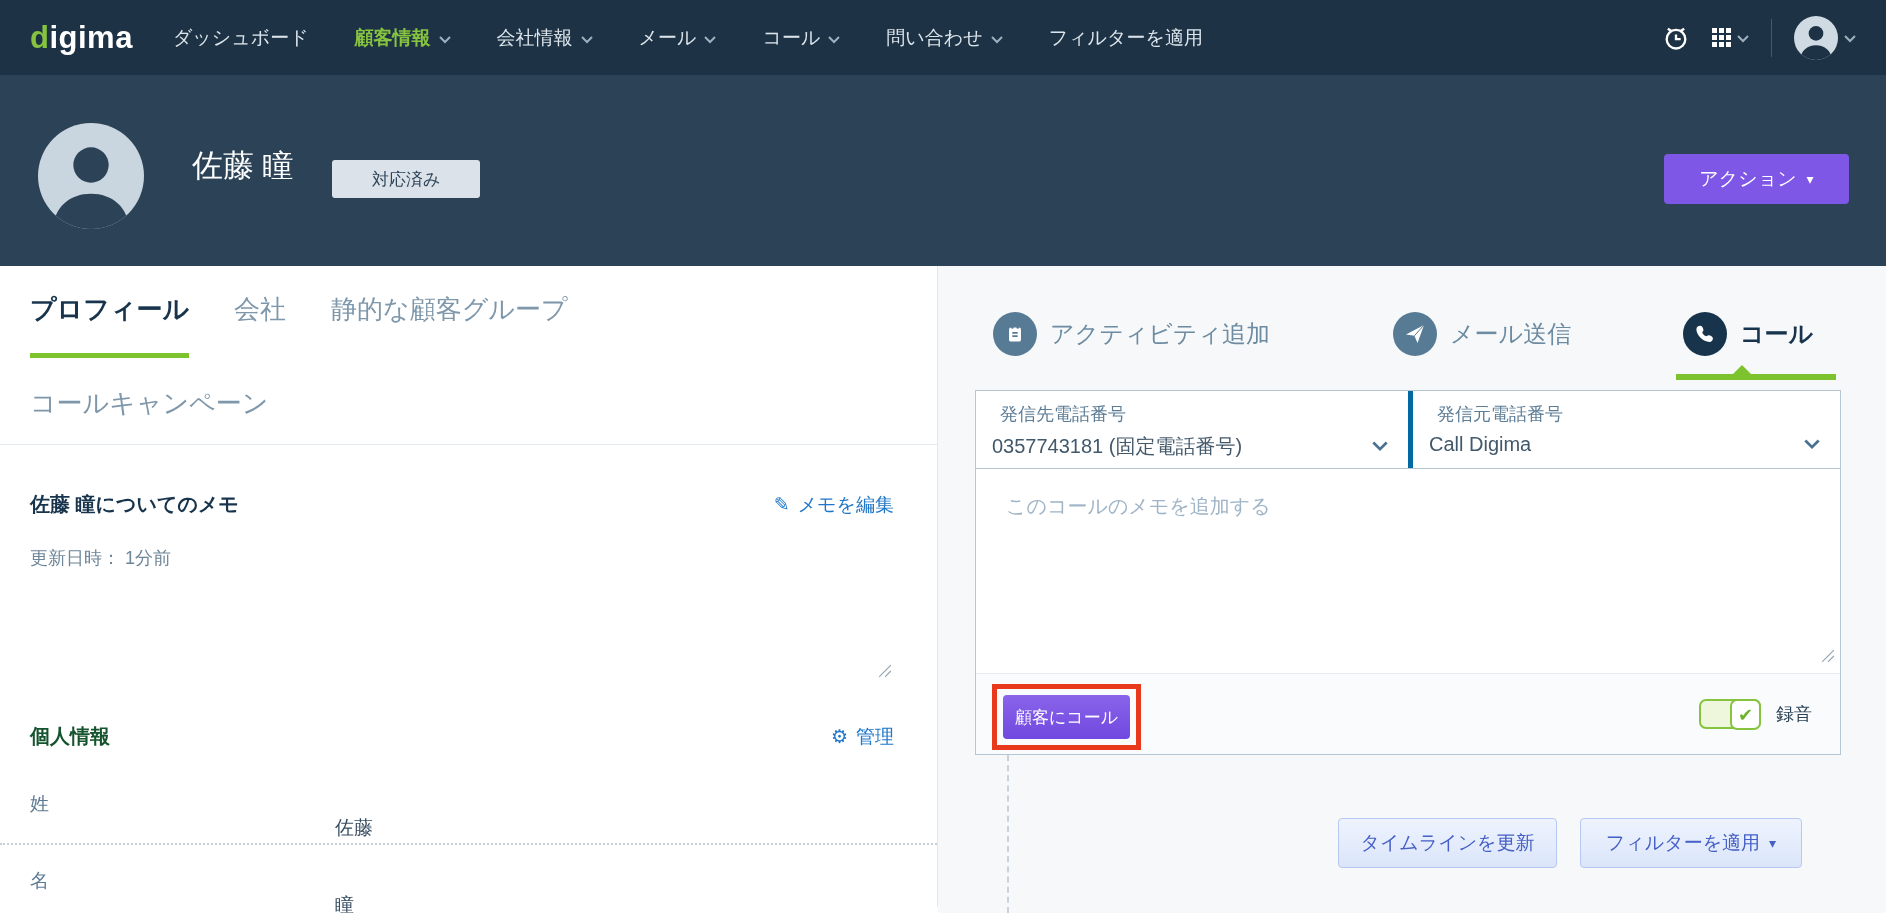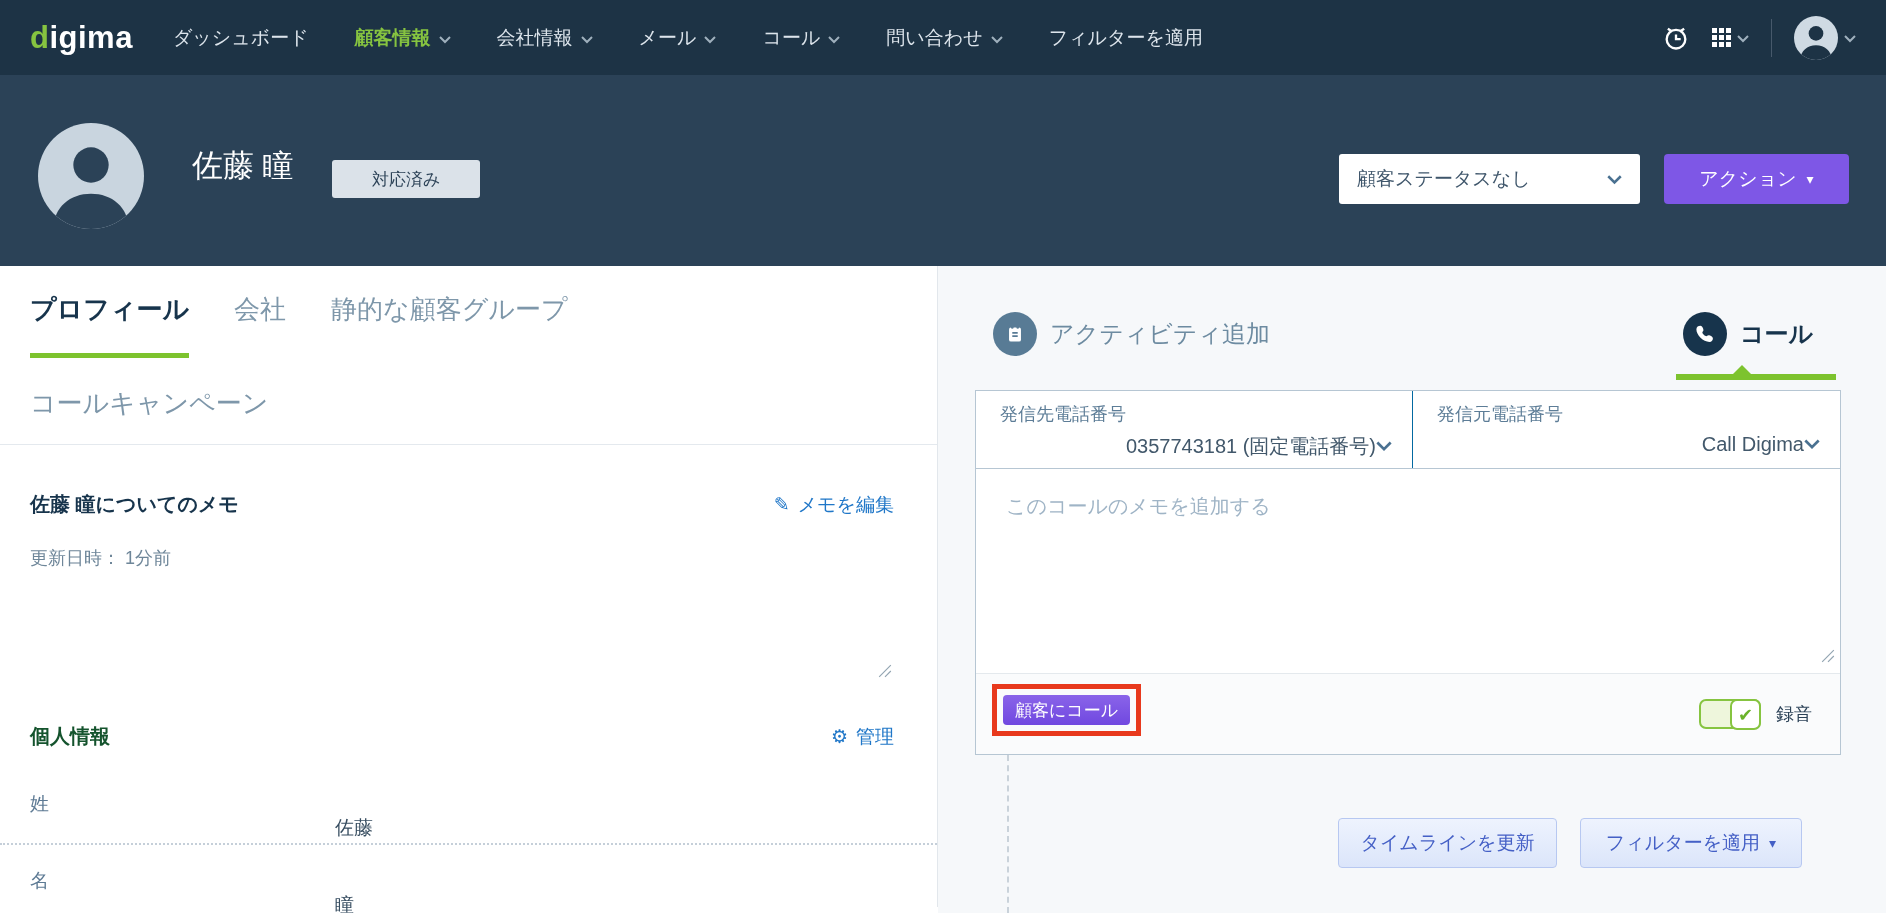--- a/index.html
+++ b/index.html
@@ -64,33 +64,33 @@
   .rtab.active .circ{background:#17344c;}
   .rtab .rlabel{font-size:24px;color:#6d8ba1;white-space:nowrap;}
   .rtab.active .rlabel{color:#17344c;font-weight:bold;}
   .rtab1{left:55px;} .rtab2{left:455px;} .rtab3{left:745px;}
   .runderline{position:absolute;left:738px;top:108px;width:160px;height:6px;background:#7dc32e;}
   .runderline::before{content:"";position:absolute;left:57px;top:-9px;border:9px solid transparent;border-bottom:9px solid #7dc32e;border-top:none;}
 
   .callcard{position:absolute;left:37px;top:124px;width:866px;height:365px;background:#ffffff;border:1px solid #b6c6d3;}
   .selrow{display:flex;height:78px;border-bottom:1px solid #b6c6d3;}
   .sel{padding:11px 20px 0 16px;cursor:pointer;}
-  .sel.dest{width:437px;border-right:1px solid #0369a1;}
+  .sel.dest{width:437px;border-right:5px solid #0369a1;}
   .sel.src{flex:1;}
   .sel .slabel{font-size:18px;color:#5d7d97;margin-left:8px;margin-bottom:7px;}
-  .sel .svalrow{display:flex;align-items:center;justify-content:flex-end;}
+  .sel .svalrow{display:flex;align-items:center;justify-content:space-between;}
   .sel .sval{font-size:20px;color:#42586b;}
   .memoarea{position:relative;height:204px;}
   .memoarea textarea{position:absolute;inset:0;width:100%;height:100%;border:none;outline:none;resize:none;
       background:transparent;padding:24px 30px;font-size:20px;color:#3c5165;}
   .memoarea textarea::placeholder{color:#9fb4c6;opacity:1;}
   .tresize{position:absolute;right:5px;bottom:6px;pointer-events:none;}
   .cardfooter{position:relative;height:81px;background:#fafbfc;border-top:1px solid #e4e9ed;}
   .redbox{position:absolute;left:16px;top:10px;border:5px solid #e8391d;padding:6px;}
-  .callbtn{display:block;width:127px;height:30px;border:none;border-radius:4px;color:#fff;font-size:17px;cursor:pointer;
+  .callbtn{display:block;width:127px;height:44px;border:none;border-radius:4px;color:#fff;font-size:17px;cursor:pointer;
       background:linear-gradient(#8a64e9,#7048e0);}
   .record{position:absolute;right:28px;top:25px;display:flex;align-items:center;gap:15px;}
   .toggle{position:relative;width:62px;height:30px;border:2px solid #86c440;border-radius:7px;background:#eef6dc;cursor:pointer;}
   .knob{position:absolute;right:-2px;top:-2px;width:31px;height:31px;background:#ffffff;border:2px solid #86c440;border-radius:7px;
       display:flex;align-items:center;justify-content:center;color:#6bb32a;font-size:18px;font-weight:bold;}
   .reclabel{font-size:18px;color:#2c4257;}
 
   .bbtn{position:absolute;top:552px;height:50px;border:1px solid #b7c8f1;border-radius:4px;color:#4560c6;font-size:19px;
       background:linear-gradient(#eef3fe,#dbe5fa);display:flex;align-items:center;justify-content:center;gap:9px;cursor:pointer;}
   .bbtn1{left:400px;width:219px;}
@@ -184,26 +184,20 @@
 
   <div class="pheader">
     <div class="avatar-lg">
       <svg width="106" height="106" viewBox="0 0 24 24">
           <circle cx="12" cy="9.5" r="4" fill="#2b4257"></circle>
           <path d="M3.5 24c0-5 3.8-8 8.5-8s8.5 3 8.5 8z" fill="#2b4257"></path>
         </svg>
     </div>
     <div class="pname">佐藤 瞳</div>
     <div class="pbadge">対応済み</div>
-    <div class="status-select">
-      <span>顧客ステータスなし</span>
-      <span class="chev"><svg width="15" height="10" viewBox="0 0 12 8">
-            <path d="M1 1l5 5 5-5" fill="none" stroke="#4a7191" stroke-width="2"></path>
-          </svg></span>
-    </div>
     <button class="action-btn">
       <span>アクション</span>
         <span style="font-size:14px;">▾</span>
     </button>
   </div>
 
   <div class="leftpanel">
     <div class="tabstrip">
       <div class="ltabs">
         <div class="ltab active">プロフィール</div>
@@ -250,20 +244,29 @@
       <span class="circ">
         <svg width="26" height="26" viewBox="0 0 24 24">
             <rect x="6.5" y="6" width="11" height="13" rx="1.8" fill="#ffffff"></rect>
             <circle cx="9.5" cy="6" r="1.2" fill="#587b95"></circle>
             <circle cx="14.5" cy="6" r="1.2" fill="#587b95"></circle>
             <path d="M9.5 11h5M9.5 14h5" stroke="#587b95" stroke-width="1.6"></path>
           </svg>
       </span>
       <span class="rlabel">アクティビティ追加</span>
     </div>
+    <div class="rtab rtab2">
+      <span class="circ">
+        <svg width="24" height="24" viewBox="0 0 24 24">
+            <path d="M3 12.5L21 3l-6.5 18-3.1-7.2L3 12.5z" fill="#ffffff"></path>
+            <path d="M11.4 13.8L21 3" stroke="#587b95" stroke-width="1"></path>
+          </svg>
+      </span>
+      <span class="rlabel">メール送信</span>
+    </div>
     <div class="rtab rtab3 active">
       <span class="circ">
         <svg width="22" height="22" viewBox="0 0 24 24">
             <path d="M7 3c1.1 0 2.4 1.4 3 3.2.5 1.4.3 2.4-.4 3-.8.7-.7 1.9 1.1 3.7s3 1.9 3.7 1.1c.6-.7 1.6-.9 3-.4 1.8.6 3.2 1.9 3.2 3 0 2.2-1.2 4-3.8 4-3.4 0-6.9-1.7-9.7-4.5S2.6 9.9 2.6 6.8C2.6 4.2 4.8 3 7 3z" fill="#ffffff"></path>
           </svg>
       </span>
       <span class="rlabel">コール</span>
     </div>
     <div class="runderline"></div>
 

